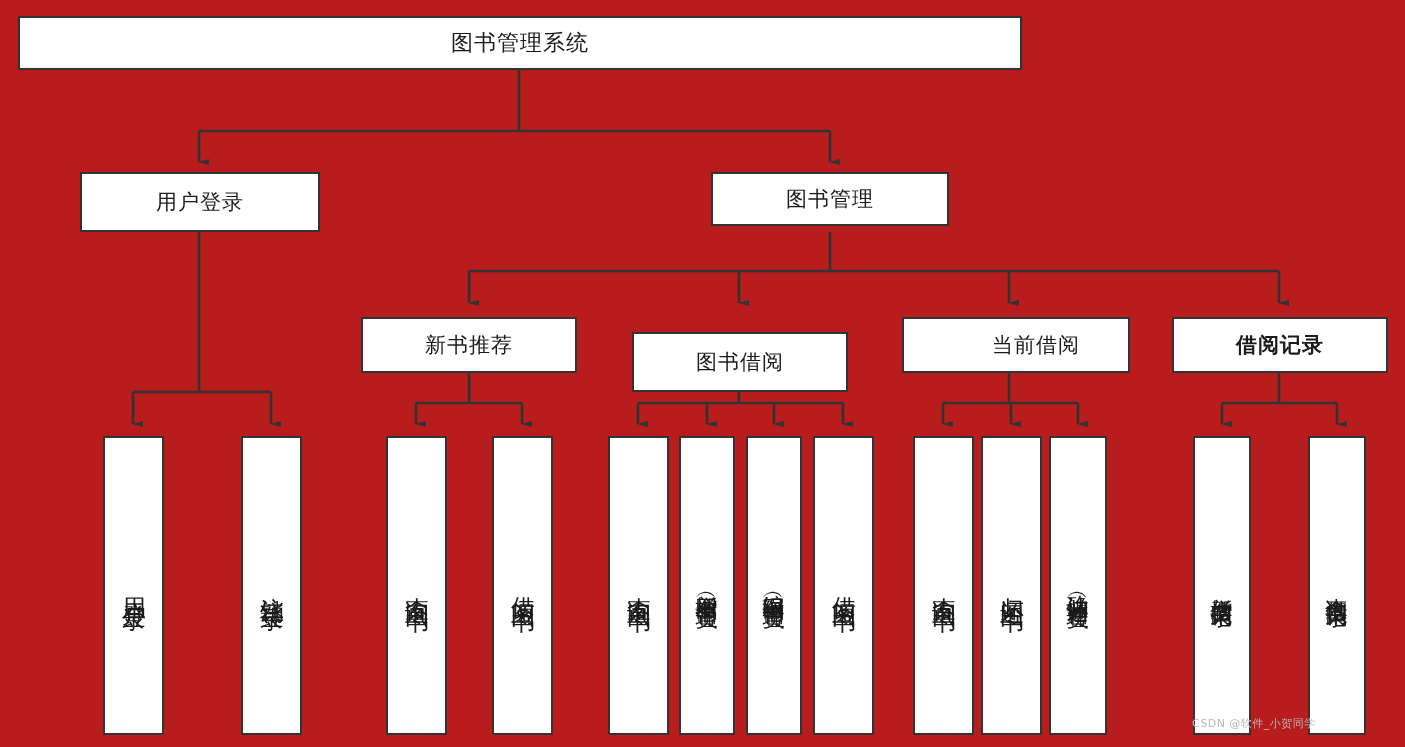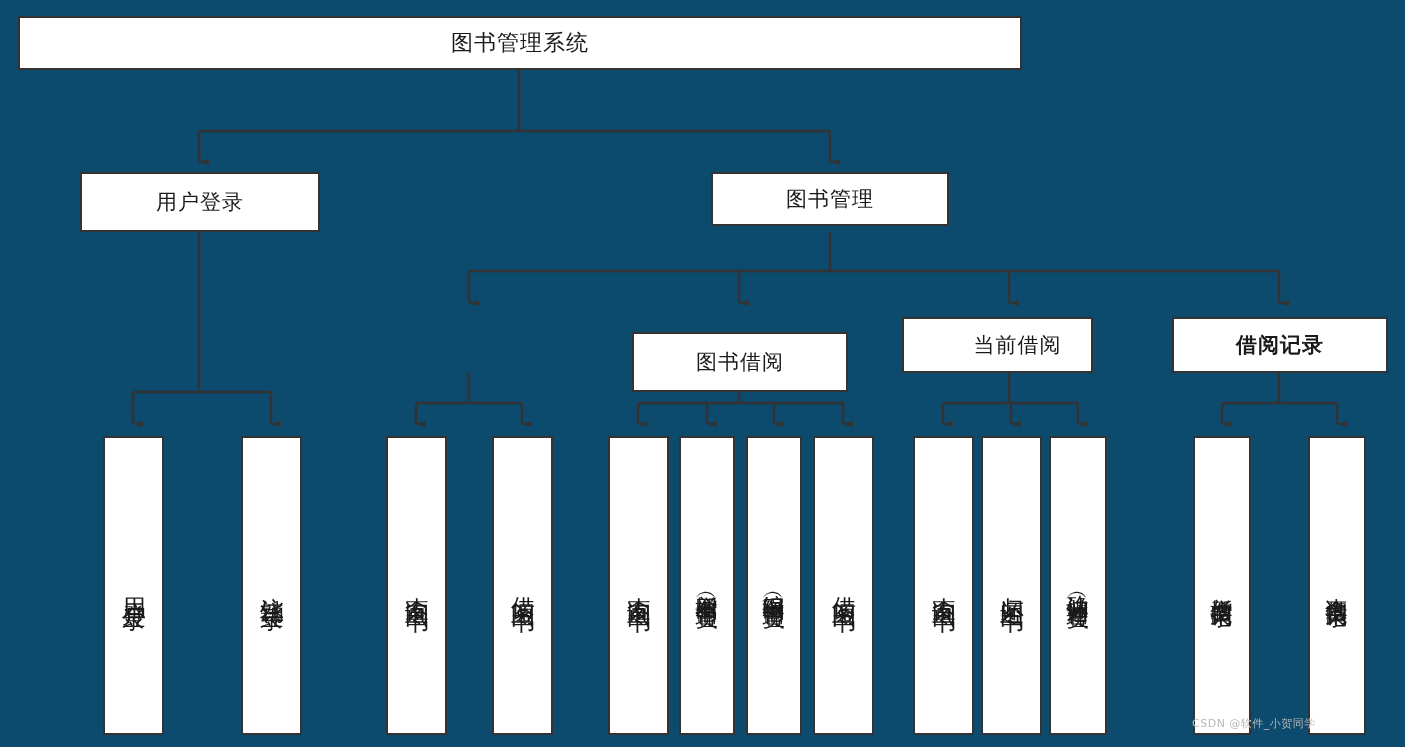--- a/index.html
+++ b/index.html
@@ -8,21 +8,21 @@
     padding: 0;
     background: #ffffff;
   }
   body {
     font-family: "DejaVu Sans", "Liberation Sans", sans-serif;
   }
   #canvas {
     position: relative;
     width: 1405px;
     height: 747px;
-    background: #0c4a6e;
+    background: #b91c1c;
     overflow: hidden;
   }
   svg.wires {
     position: absolute;
     left: 0;
     top: 0;
     width: 1405px;
     height: 747px;
     pointer-events: none;
   }
@@ -135,26 +135,29 @@
   </div>
 
   <div class="node horiz" style="left:80px; top:172px; width:240px; height:60px;">
     <span class="lbl">用户登录</span>
   </div>
 
   <div class="node horiz" style="left:711px; top:172px; width:238px; height:54px;">
     <span class="lbl">图书管理</span>
   </div>
 
+  <div class="node horiz" style="left:361px; top:317px; width:216px; height:56px;">
+    <span class="lbl">新书推荐</span>
+  </div>
 
   <div class="node horiz" style="left:632px; top:332px; width:216px; height:60px;">
     <span class="lbl">图书借阅</span>
   </div>
 
-  <div class="node horiz" style="left:902px; top:317px; width:191px; height:56px;padding-left:40px;">
+  <div class="node horiz" style="left:902px; top:317px; width:228px; height:56px;padding-left:40px;">
     <span class="lbl">当前借阅</span>
   </div>
 
   <div class="node horiz" style="left:1172px; top:317px; width:216px; height:56px;font-weight:bold;">
     <span class="lbl">借阅记录</span>
   </div>
 
   <div class="node vert" style="left:103px; top:436px; width:61px; height:299px;">
     <span class="lbl">用户登录</span>
   </div>

